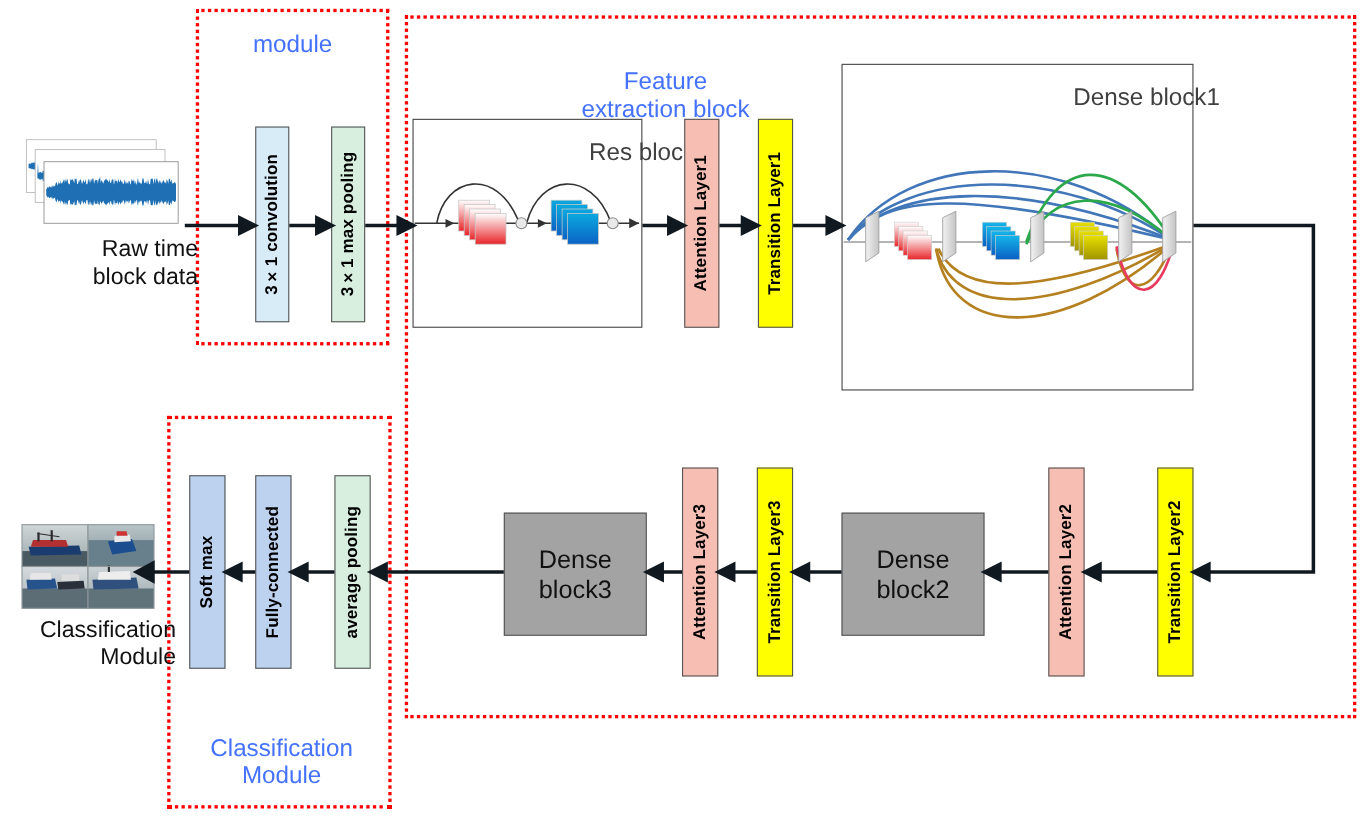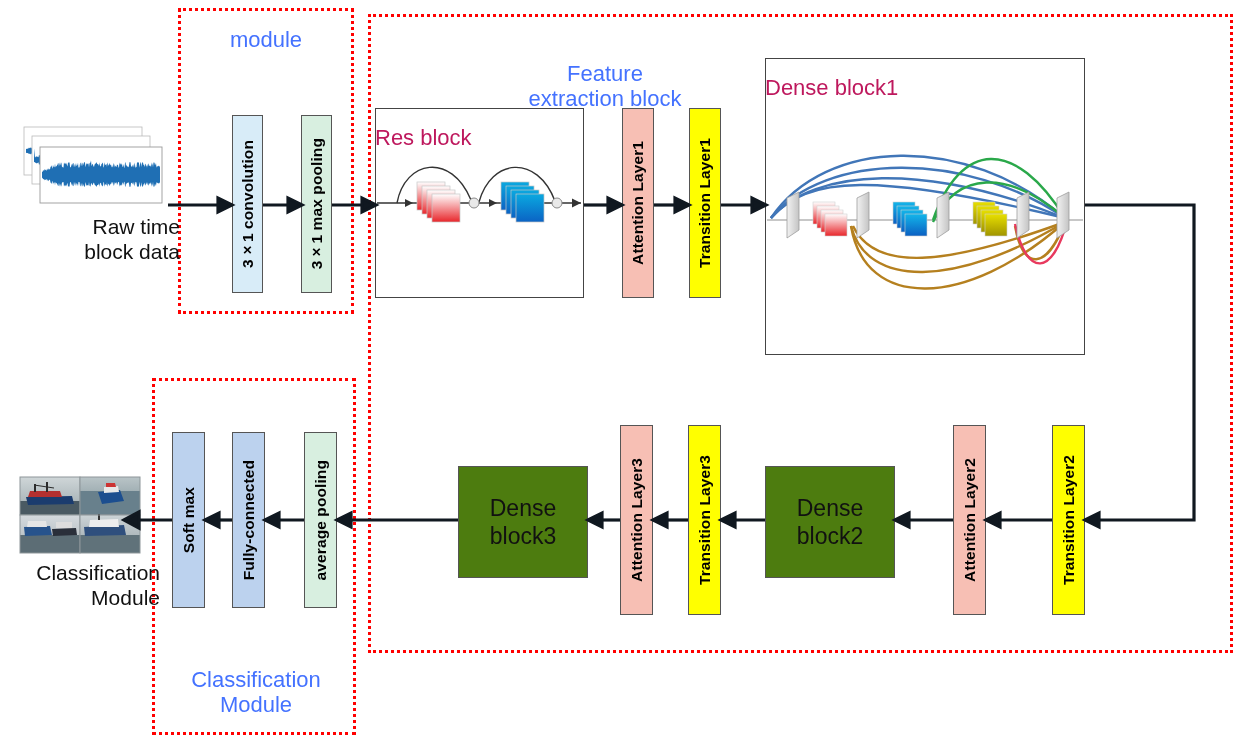--- a/index.html
+++ b/index.html
@@ -10,25 +10,25 @@
   .modframe{border:3px dotted #f00;box-sizing:border-box;}
   .modlabel{color:#4472ff;font-size:22px;line-height:25px;text-align:center;}
   
   .vbar{box-sizing:border-box;border:1.6px solid #555;display:flex;
         align-items:center;justify-content:center;}
   .vbar span{writing-mode:vertical-rl;font-weight:bold;font-size:15.5px;
              white-space:nowrap;color:#000;letter-spacing:.1px;}
   .vbar.rot180 span{transform:rotate(180deg);}
   
   .solidbox{box-sizing:border-box;border:1.7px solid #444;background:#fff;}
-  .densebox{box-sizing:border-box;border:1.7px solid #555;background:#4d7c0f;
+  .densebox{box-sizing:border-box;border:1.7px solid #555;background:#a3a3a3;
             display:flex;align-items:center;justify-content:center;
             font-size:23px;line-height:28px;text-align:center;color:#111;}
   .caption{font-size:21px;line-height:25px;text-align:right;color:#111;}
-  .blktitle{font-size:22px;text-align:left;color:#be185d;}
+  .blktitle{font-size:22px;text-align:right;color:#404040;margin-left:24px;}
   svg{overflow:visible;display:block;}
 </style>
 </head>
 <body>
 
 <div id="root">
 
   <div class="abs modframe" style="left:178px;top:8px;width:176px;height:306px;"></div>
   <div class="abs modframe" style="left:368px;top:14px;width:865px;height:639px;"></div>
   <div class="abs modframe" style="left:152px;top:378px;width:204px;height:357px;"></div>

